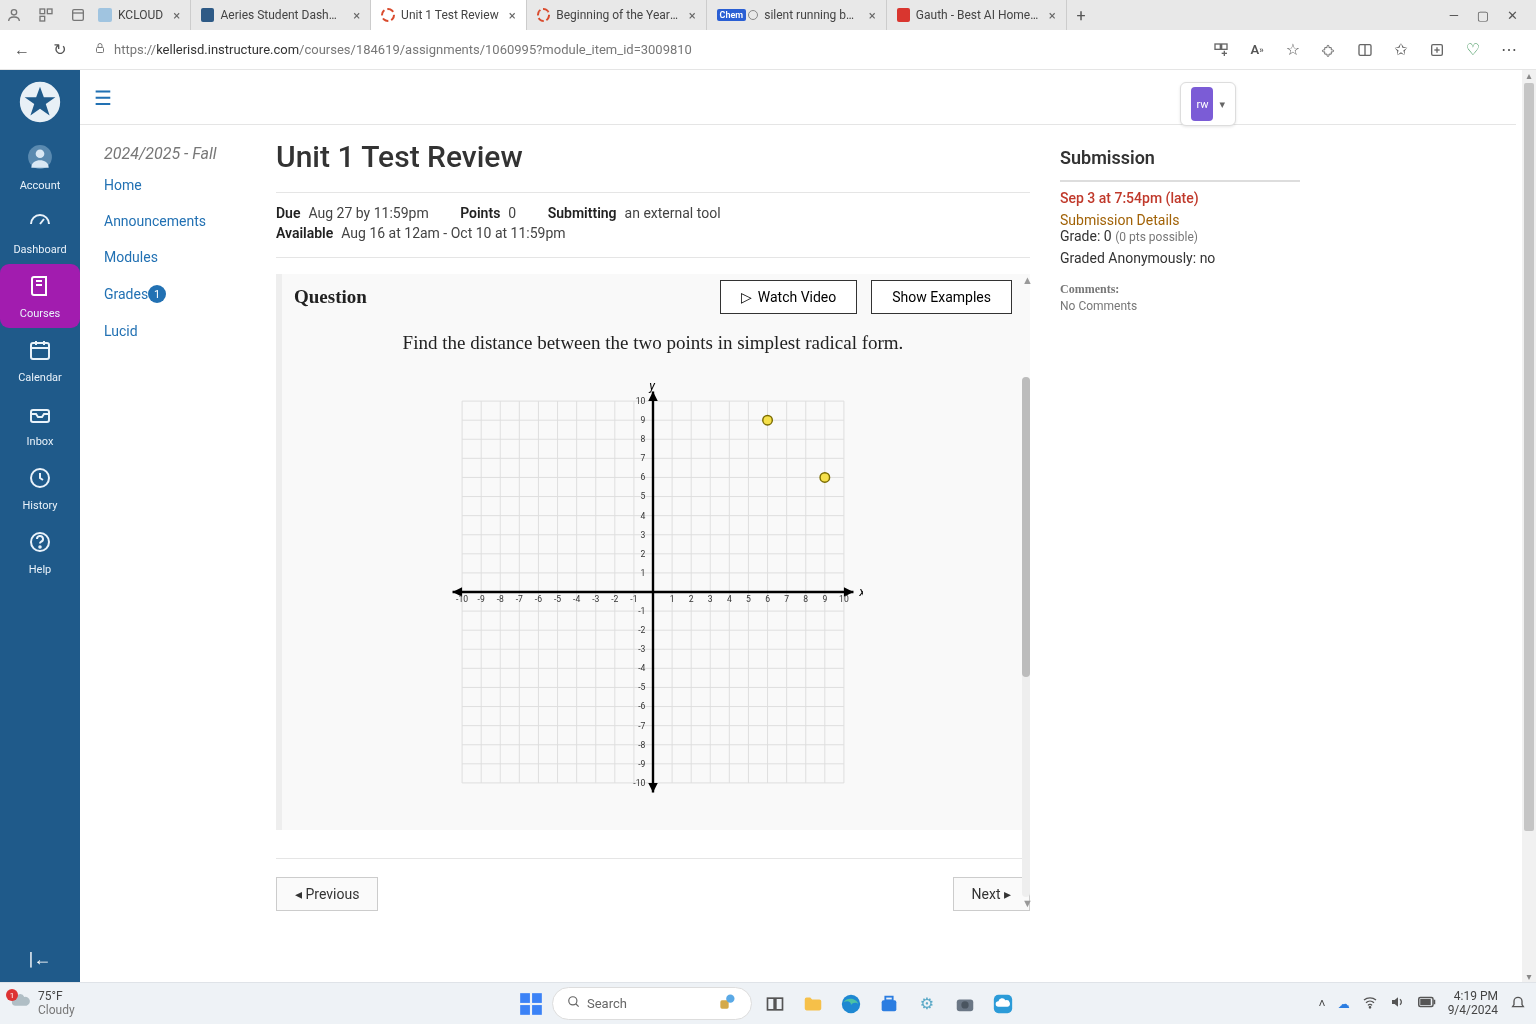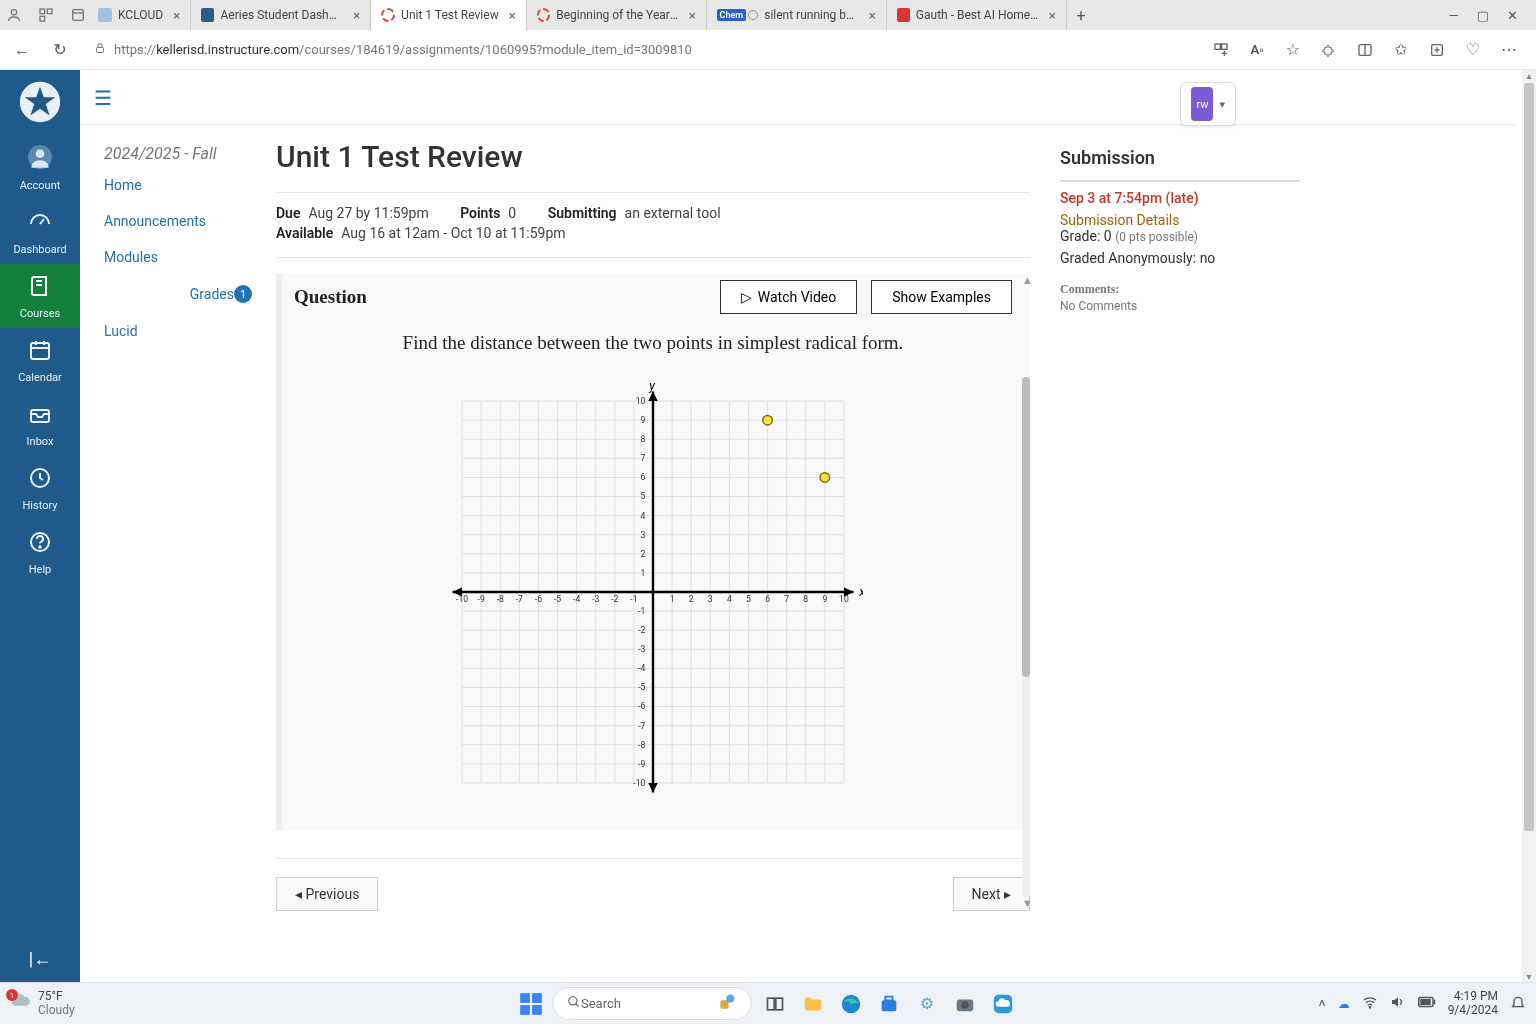--- a/index.html
+++ b/index.html
@@ -25,31 +25,31 @@
 .url-field .host { color: #333; }
 .url-icons { display:flex; gap:14px; padding-right:8px; }
 .url-icons .ic { width:22px; height:22px; color:#555; display:flex; align-items:center; justify-content:center; }
 
 
 .canvas { position: relative; height: calc(1024px - 30px - 40px - 42px); display: flex; }
 .global-nav { width: 80px; background: #1f5a8a; display:flex; flex-direction:column; align-items:center; padding-top:0; color:#fff; }
 .global-nav .logo { width:80px; height:64px; background:#1f5a8a; display:flex; align-items:center; justify-content:center; }
 .global-nav .logo svg { width:48px; height:48px; }
 .gnav-item { width:100%; padding:10px 0 8px; text-align:center; font-size:11px; color:#e9f2fa; }
-.gnav-item.active { background: #15803d; }
+.gnav-item.active { background: #a21caf; border-radius: 9px; }
 .gnav-item .gi-icon { font-size:20px; display:block; margin-bottom:4px; }
 .gnav-spacer { flex:1; }
 .gnav-bottom { padding:12px 0; color:#fff; font-size:18px; }
 
 .content-wrap { flex:1; display:flex; position:relative; }
 
 .course-nav { width: 190px; padding: 18px 18px 0 24px; font-size:14px; }
 .term { color:#777; font-size:16px; margin-bottom:14px; font-style: italic; }
 .cn-link { display:block; color:#2271b3; margin-bottom:20px; text-decoration:none; }
-.cn-link-row { display:flex; align-items:center; justify-content:flex-end; margin-bottom:20px; }
+.cn-link-row { display:flex; align-items:center; justify-content:flex-start; margin-bottom:20px; }
 .cn-link-row a { color:#2271b3; text-decoration:none; }
 .badge { background:#2271b3; color:#fff; border-radius:50%; width:18px; height:18px; font-size:11px; display:flex; align-items:center; justify-content:center; }
 
 .main { flex:1; padding: 10px 20px 0 0; position: relative; }
 .topbar { display:flex; align-items:center; gap:14px; padding: 6px 0 14px; border-bottom:1px solid #e5e5e5; position:relative; }
 .hamburger { width:24px; color:#2271b3; font-size:20px; margin-right:4px; }
 .breadcrumb { font-size:17px; color:#2271b3; }
 .breadcrumb .sep { color:#999; margin:0 6px; }
 .breadcrumb .cur { color:#555; }
 .rw-menu { position:absolute; right: 280px; top: 2px; background:#fff; border:1px solid #ddd; border-radius:6px; padding:4px 10px; display:flex; align-items:center; gap:6px; box-shadow:0 1px 3px rgba(0,0,0,.1); }
@@ -97,21 +97,21 @@
 .page-scroll .parrow { text-align:center; font-size:10px; color:#888; }
 
 
 .taskbar { position:absolute; bottom:0; left:0; right:0; height:42px; background:#eef2f6; display:flex; align-items:center; padding:0 10px; gap:10px; border-top:1px solid #dfe3e8; }
 .weather { display:flex; align-items:center; gap:6px; font-size:12px; color:#444; }
 .weather .wicon { position:relative; }
 .weather .wicon .dot { position:absolute; top:-2px; left:-4px; width:12px; height:12px; background:#d33; border-radius:50%; color:#fff; font-size:8px; display:flex; align-items:center; justify-content:center; }
 .wtext { line-height:1.1; }
 .tb-center { display:flex; align-items:center; gap:8px; position:absolute; left:50%; transform:translateX(-50%); }
 .tb-start { width:26px; height:26px; }
-.tb-search { display:flex; align-items:center; background:#fff; border:1px solid #ddd; border-radius:20px; padding:4px 14px; font-size:13px; color:#666; width:200px; }
+.tb-search { display:flex; align-items:center; gap:6px; background:#fff; border:1px solid #ddd; border-radius:20px; padding:4px 14px; font-size:13px; color:#666; width:200px; }
 .tb-app { width:30px; height:30px; border-radius:6px; display:flex; align-items:center; justify-content:center; font-size:16px; }
 .tb-right { margin-left:auto; display:flex; align-items:center; gap:12px; font-size:12px; color:#444; }
 .tb-time { text-align:right; line-height:1.1; }
 
 
 .fv { width:14px; height:14px; border-radius:2px; display:inline-block; }
 .fv-cloud { background:#a0c4e0; }
 .fv-a { background:#2e5a86; }
 .fv-canvas { border:2px dashed #d94a2c; border-radius:50%; }
 .fv-canvas2 { border:2px dashed #d94a2c; border-radius:50%; }

